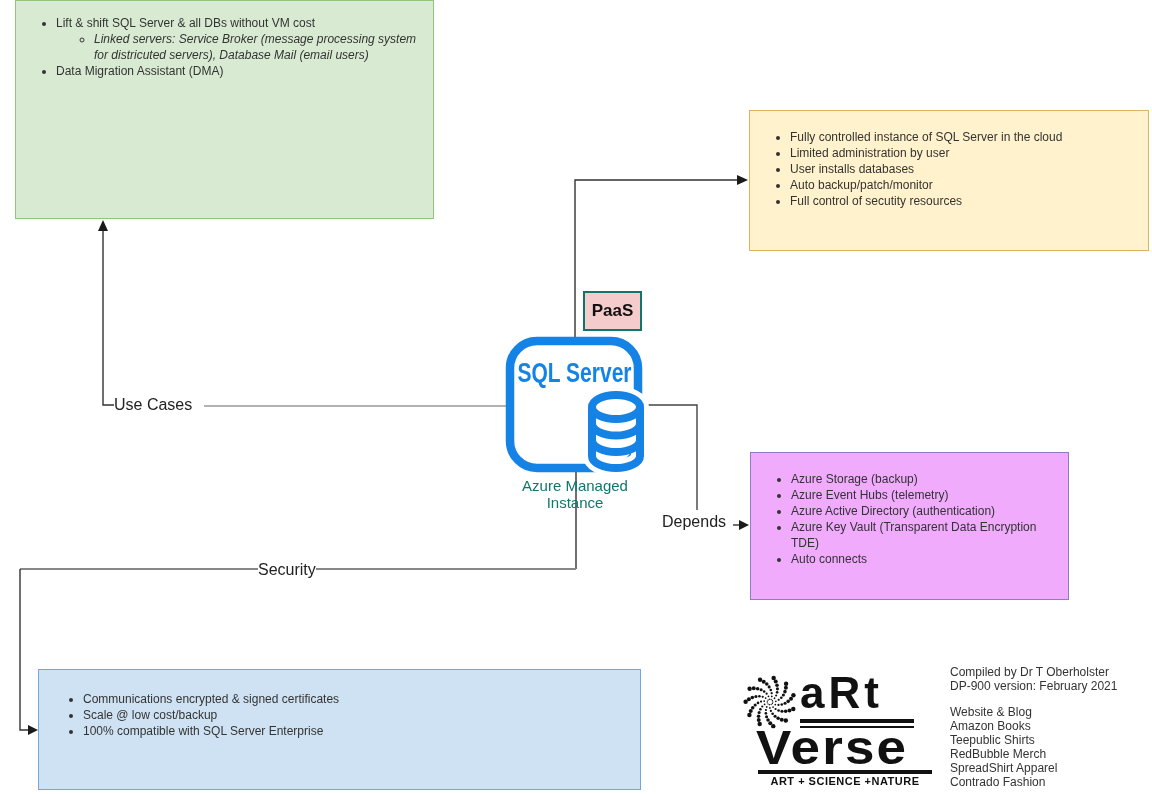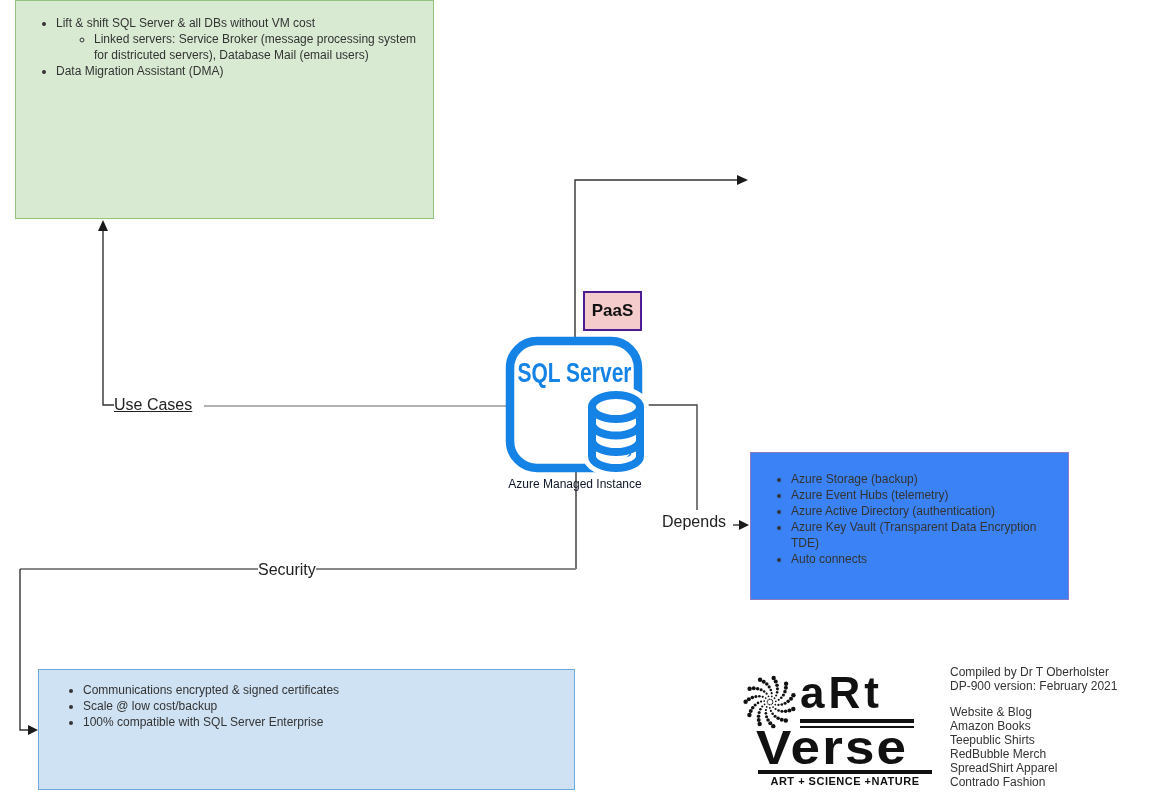--- a/index.html
+++ b/index.html
@@ -3,41 +3,41 @@
 <meta charset="utf-8">
 <style>
   html,body{margin:0;padding:0;background:#fff;}
   .canvas{
     position:relative;width:1152px;height:794px;background:#ffffff;
     font-family:"Liberation Sans",sans-serif;overflow:hidden;color:#333;
   }
   .note-box{position:absolute;box-sizing:border-box;border:1px solid;font-size:12px;line-height:16px;color:#333;}
   .note-box ul{margin:0;padding:0 8px 0 40px;}
   .note-box li{margin:0;}
-  .note-box ul.sub{list-style:circle;padding:0 0 0 38px;}
+  .note-box ul.sub{list-style:circle;padding:0 0 0 38px;font-style:italic;}
   .box-use-cases{left:0;top:0;width:419px;height:219px;background:#d9ead3;border-color:#93c47d;padding-top:14px;margin-left:15px;}
   .box-paas-features{left:749px;top:110px;width:400px;height:141px;background:#fff2cc;border-color:#d9b45f;padding-top:18px;}
-  .box-dependencies{left:750px;top:452px;width:319px;height:148px;background:#3b82f6;border-color:#8e7cc3;padding-top:18px;}
-  .box-security{left:38px;top:669px;width:537px;height:121px;background:#cfe2f3;border-color:#6fa8dc;padding-top:12px;}
+  .box-dependencies{left:750px;top:452px;width:319px;height:148px;background:#f0abfc;border-color:#8e7cc3;padding-top:18px;}
+  .box-security{left:38px;top:669px;width:603px;height:121px;background:#cfe2f3;border-color:#6fa8dc;padding-top:21px;}
   .box-security ul{padding-left:44px;}
 
   .paas-tag{
     position:absolute;left:583px;top:291px;width:59px;height:40px;box-sizing:border-box;
-    background:#f4cccc;border:2px solid #4c1d95;display:flex;align-items:center;justify-content:center;
+    background:#f4cccc;border:2px solid #0f766e;display:flex;align-items:center;justify-content:center;
     font-size:17px;font-weight:bold;color:#111;
   }
   .conn-label{position:absolute;font-size:16px;line-height:18px;color:#222;background:#fff;white-space:nowrap;}
-  .lbl-use-cases{left:114px;top:396px;text-decoration:underline;}
+  .lbl-use-cases{left:114px;top:396px;}
   .lbl-depends{left:662px;top:513px;}
   .lbl-security{left:258px;top:561px;}
 
   .overlay{position:absolute;left:0;top:0;width:1152px;height:794px;pointer-events:none;}
 
   .mi-icon{position:absolute;left:500px;top:335px;}
-  .mi-caption{position:absolute;left:495px;top:477px;width:160px;text-align:center;font-size:12px;color:#0f172a;}
+  .mi-caption{position:absolute;left:495px;top:477px;width:160px;text-align:center;font-size:15px;color:#0f766e;}
 
   .credits{position:absolute;left:950px;top:665px;font-size:12px;line-height:14px;color:#333;}
   .credits .links{margin-top:12px;}
   .credits .link-line{cursor:pointer;}
 
   .logo{position:absolute;left:742px;top:666px;width:200px;height:128px;color:#111;text-decoration:underline;}
   .logo-spiral{position:absolute;left:0;top:8px;}
   .logo-top{position:absolute;left:58px;top:4px;font-size:44px;line-height:46px;font-weight:bold;letter-spacing:4px;}
   .logo-underline{position:absolute;left:58px;top:53px;width:114px;height:4px;background:#111;}
   .logo-underline2{position:absolute;left:58px;top:60px;width:114px;height:1.5px;background:#111;}
@@ -59,20 +59,29 @@
             <span>Linked servers: Service Broker (message processing system for districuted servers), Database Mail (email users)</span>
           </li>
         </ul>
       </li>
       <li>
         <span>Data Migration Assistant (DMA)</span>
       </li>
     </ul>
   </div>
 
+  <div class="note-box box-paas-features">
+    <ul>
+      <li>Fully controlled instance of SQL Server in the cloud</li>
+      <li>Limited administration by user</li>
+      <li>User installs databases</li>
+      <li>Auto backup/patch/monitor</li>
+      <li>Full control of secutity resources</li>
+    </ul>
+  </div>
 
   <div class="note-box box-dependencies">
     <ul>
       <li>Azure Storage (backup)</li>
       <li>Azure Event Hubs (telemetry)</li>
       <li>Azure Active Directory (authentication)</li>
       <li>Azure Key Vault (Transparent Data Encryption TDE)</li>
       <li>Auto connects</li>
     </ul>
   </div>

